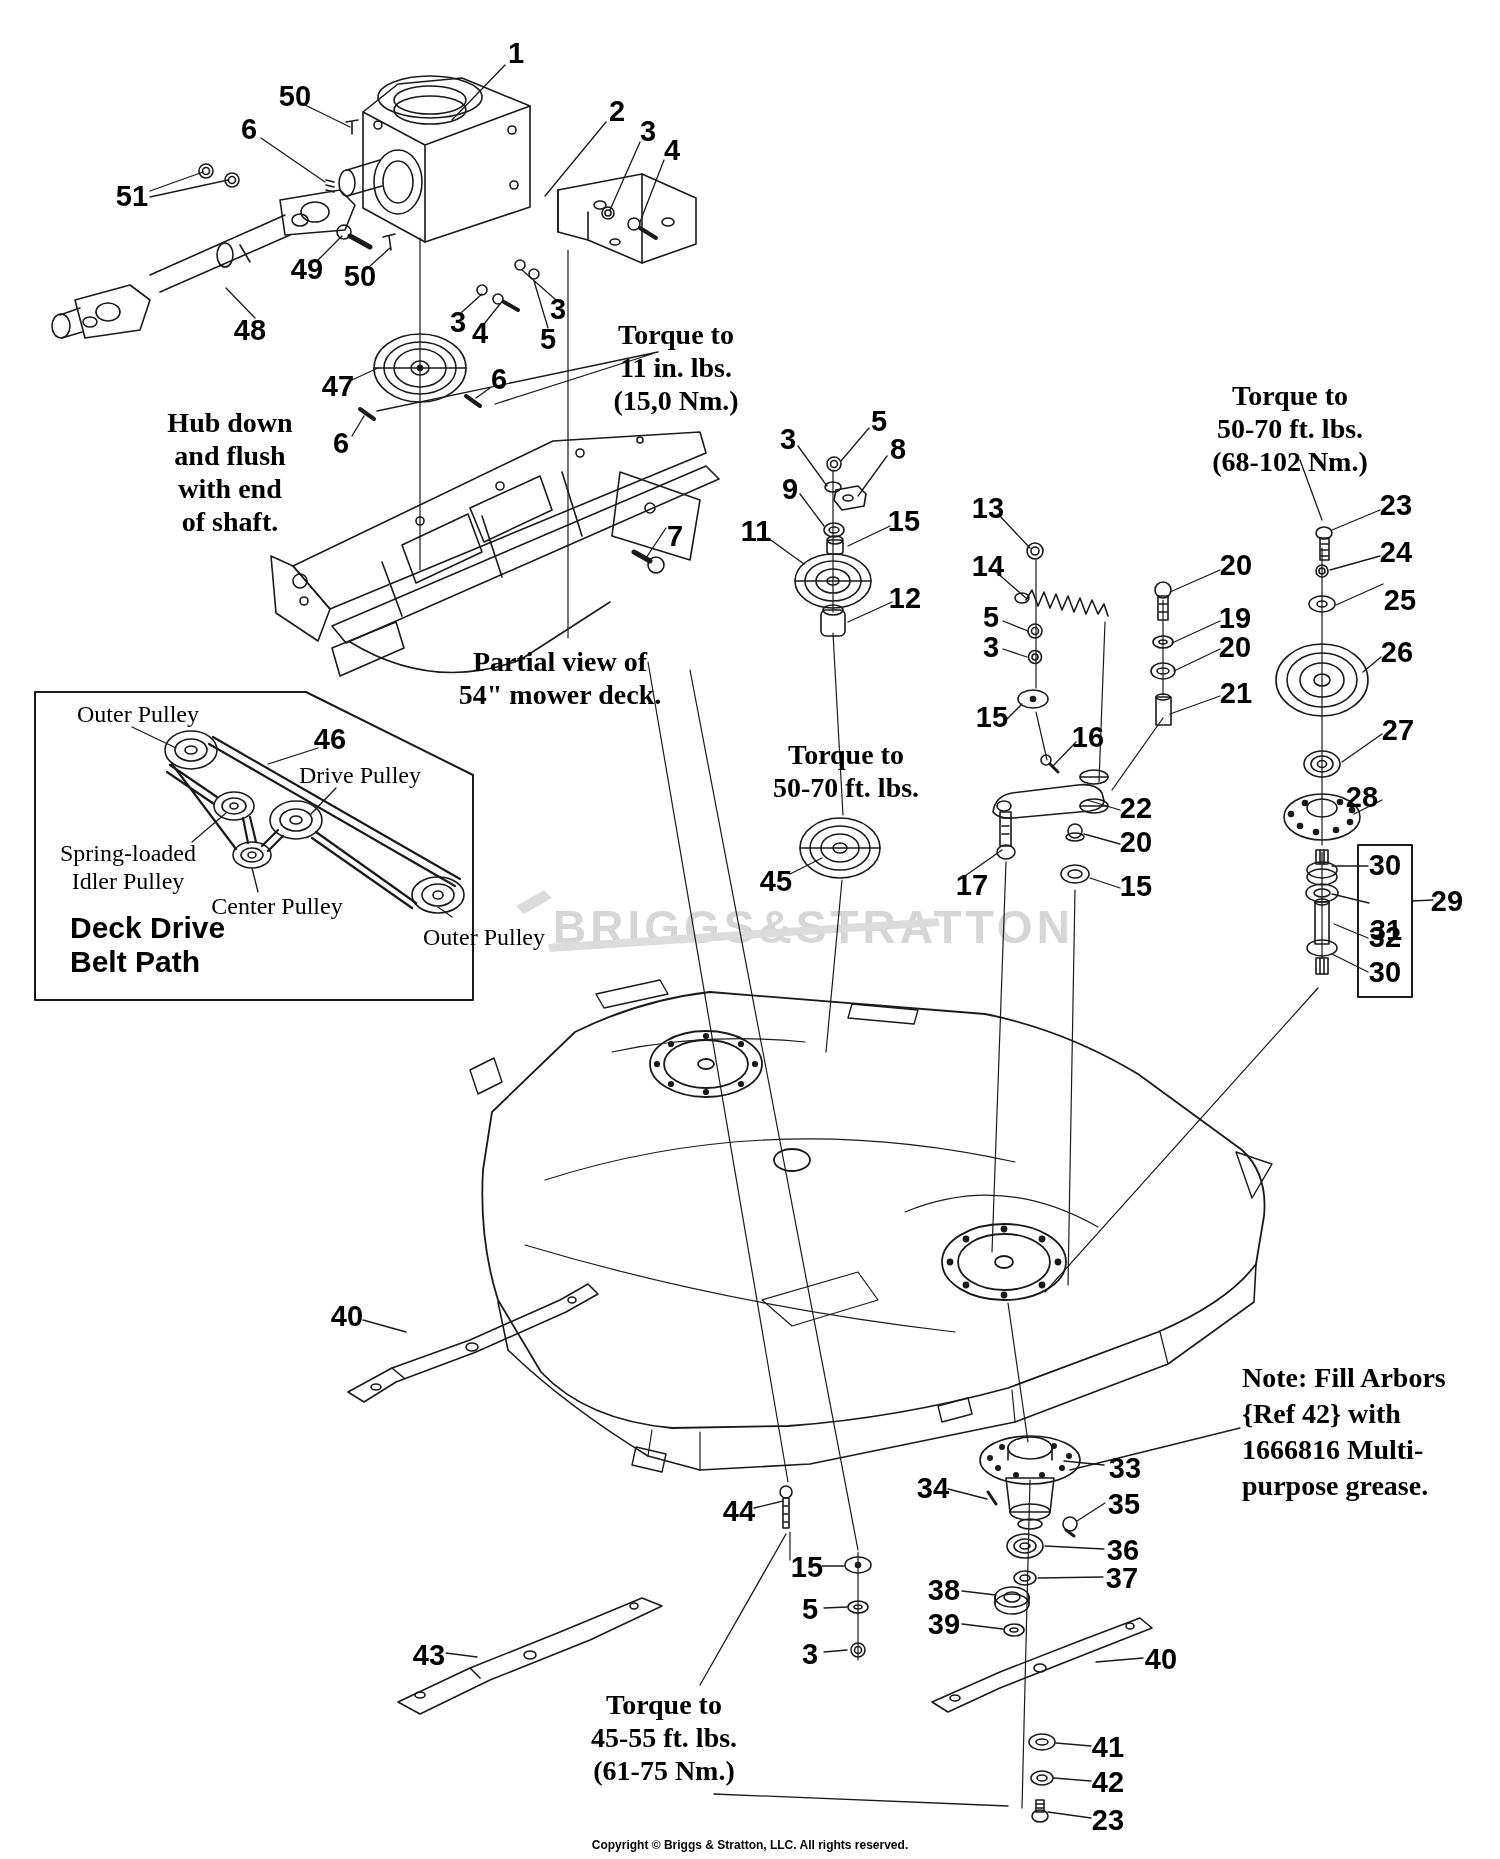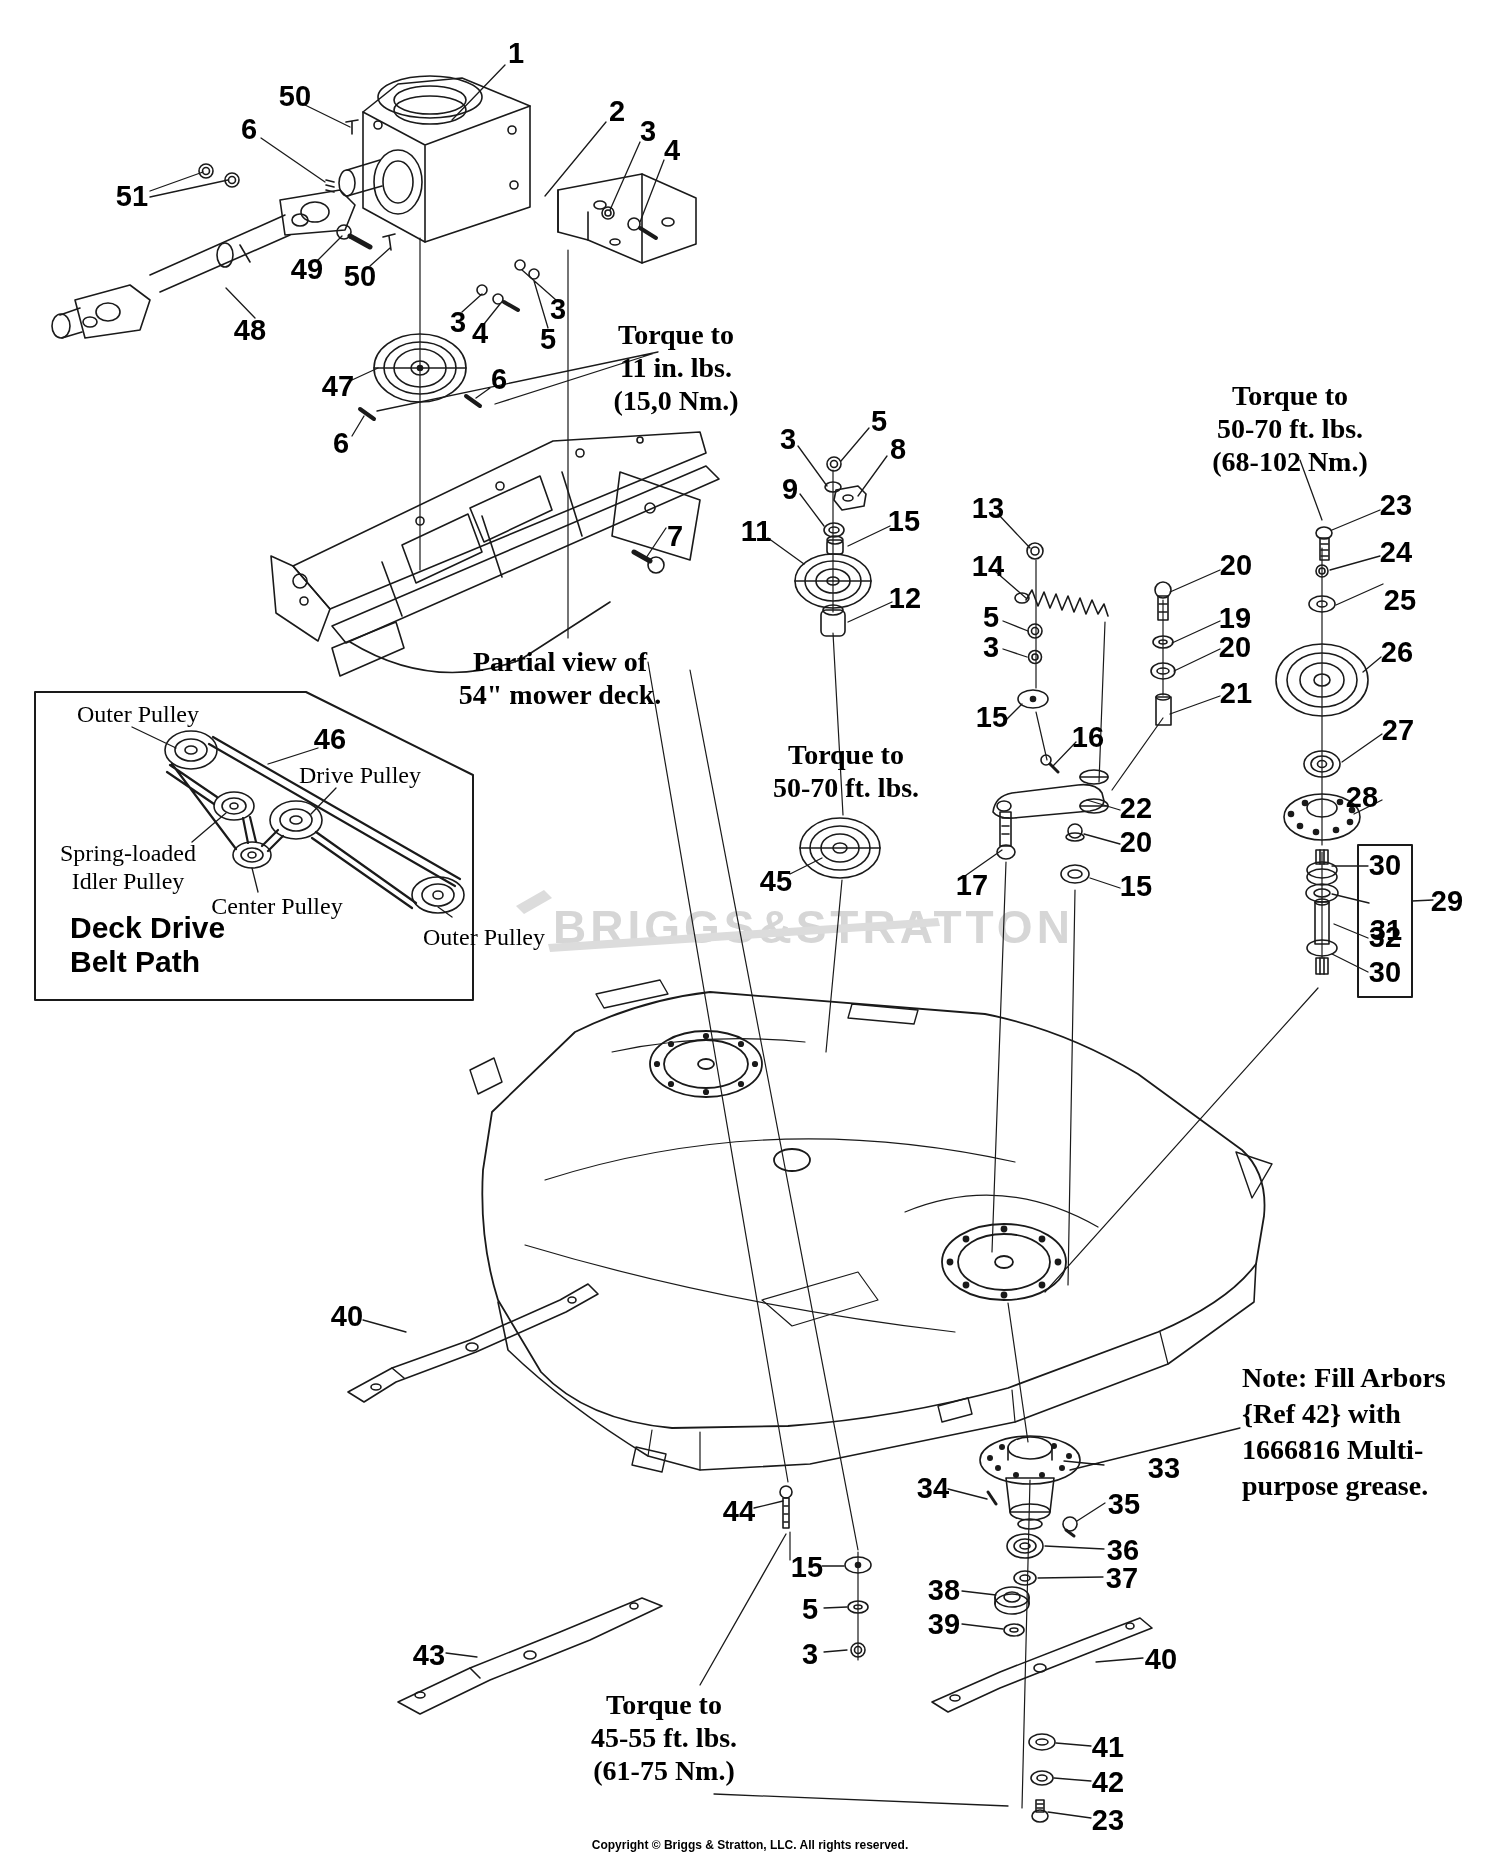--- a/index.html
+++ b/index.html
@@ -566,21 +566,21 @@
       </div>
       <div class="callout" style="left: 807px; top: 1567px;">
         <div>15</div>
       </div>
       <div class="callout" style="left: 810px; top: 1609px;">
         <div>5</div>
       </div>
       <div class="callout" style="left: 810px; top: 1654px;">
         <div>3</div>
       </div>
-      <div class="callout" style="left: 1164px; top: 1468px;">
+      <div class="callout" style="left: 1125px; top: 1468px;">
         <div>33</div>
       </div>
       <div class="callout" style="left: 933px; top: 1488px;">
         <div>34</div>
       </div>
       <div class="callout" style="left: 1124px; top: 1504px;">
         <div>35</div>
       </div>
       <div class="callout" style="left: 1123px; top: 1550px;">
         <div>36</div>
@@ -598,20 +598,26 @@
         <div>40</div>
       </div>
       <div class="callout" style="left: 1108px; top: 1747px;">
         <div>41</div>
       </div>
       <div class="callout" style="left: 1108px; top: 1782px;">
         <div>42</div>
       </div>
       <div class="callout" style="left: 1108px; top: 1820px;">
         <div>23</div>
+      </div>
+      <div class="annotation" style="left: 230px; top: 406px;">
+        <div>Hub down</div>
+        <div>and flush</div>
+        <div>with end</div>
+        <div>of shaft.</div>
       </div>
       <div class="annotation" style="left: 676px; top: 318px;">
         <div>Torque to</div>
         <div>11 in. lbs.</div>
         <div>(15,0 Nm.)</div>
       </div>
       <div class="annotation" style="left: 560px; top: 645px;">
         <div>Partial view of</div>
         <div>54" mower deck.</div>
       </div>

